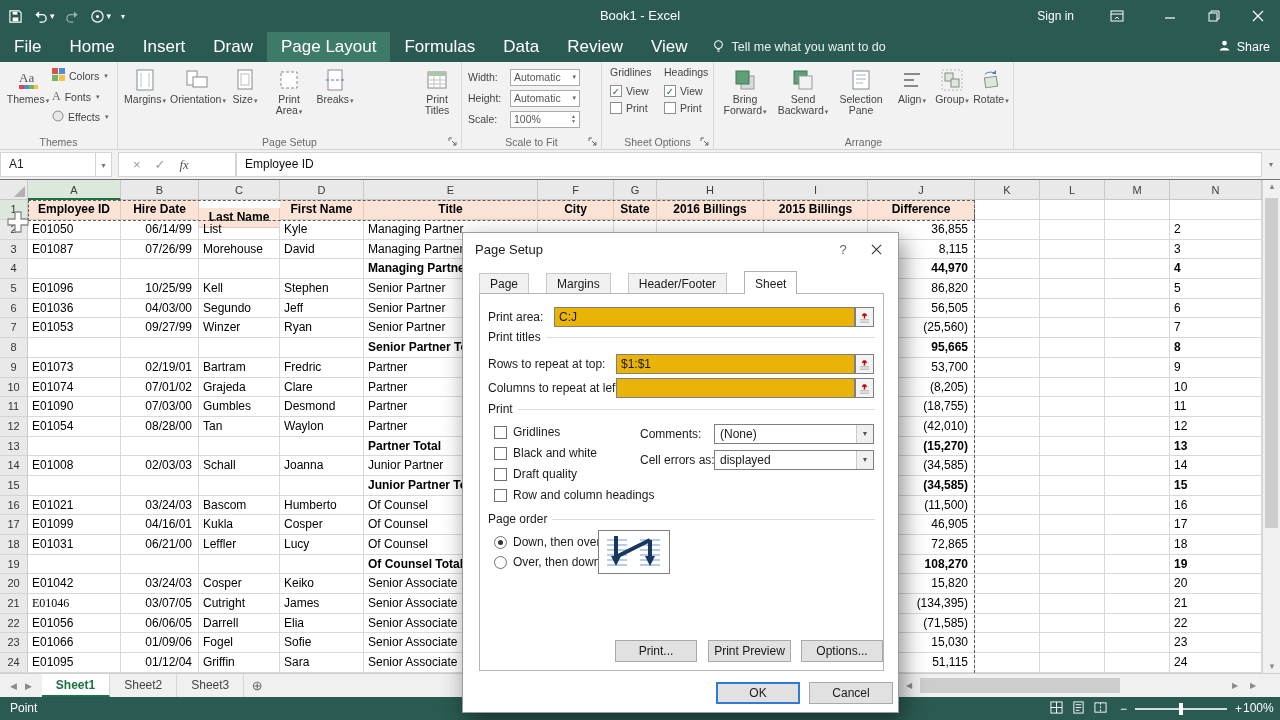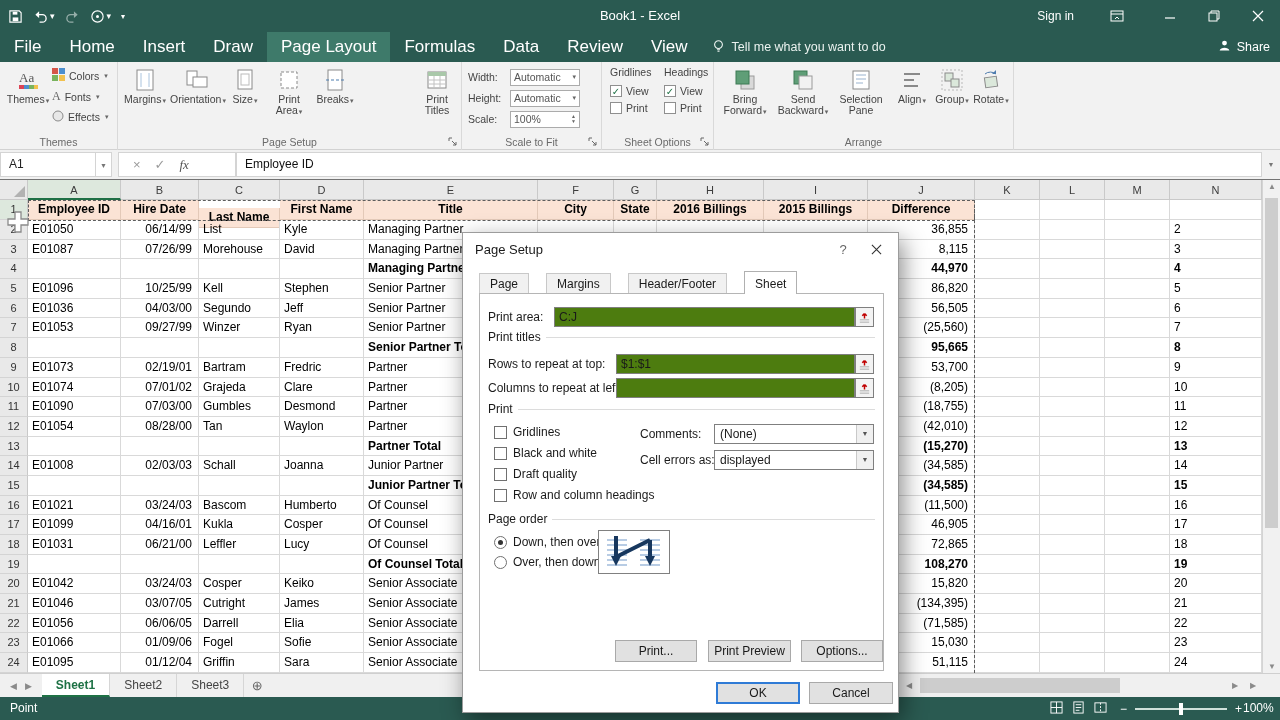--- a/index.html
+++ b/index.html
@@ -101,21 +101,21 @@
   
   .dialog{position:absolute;left:462px;top:232px;width:437px;height:481px;background:#fff;border:1px solid #9c9c9c;box-shadow:4px 8px 22px rgba(0,0,0,.45);z-index:100;font-size:12px;color:#1a1a1a;}
   .dlg-title{position:absolute;left:12px;top:9px;font-size:13px;}
   .dlg-help{position:absolute;right:46px;top:9px;color:#666;font-size:13px;width:18px;text-align:center;}
   .dlg-close{position:absolute;right:10px;top:7px;width:24px;height:18px;display:flex;align-items:center;justify-content:center;}
   .dlg-tabs{position:absolute;left:16px;top:39px;display:flex;align-items:flex-end;height:22px;}
   .dtab{padding:3px 10px 3px;border:1px solid #c8c8c8;border-bottom:none;background:#f1f1f1;margin-right:17px;font-size:12px;}
   .dtab.active{background:#fff;border-color:#b0b0b0;padding-top:5px;position:relative;z-index:3;}
   .dlg-box{position:absolute;left:16px;top:60px;width:405px;height:378px;border:1px solid #b5b5b5;background:#fff;z-index:1;}
   .lbl{position:absolute;white-space:nowrap;}
-  .field{position:absolute;height:20px;background:#4d7c0f;border:1px solid #7f7f7f;padding:2px 4px;font-size:12px;white-space:nowrap;}
+  .field{position:absolute;height:20px;background:#eab308;border:1px solid #7f7f7f;padding:2px 4px;font-size:12px;white-space:nowrap;}
   .collapse{position:absolute;width:19px;height:20px;background:#f3f3f3;border:1px solid #7f7f7f;display:flex;align-items:center;justify-content:center;}
   .grp{position:absolute;left:8px;right:8px;display:flex;align-items:center;}
   .grp .line{flex:1;height:1px;background:#dcdcdc;margin-left:5px;margin-top:1px;}
   .dchk{position:absolute;display:flex;align-items:center;gap:6px;height:16px;}
   .dchk .box{width:13px;height:13px;border:1px solid #707070;background:#fff;}
   .dsel{position:absolute;height:20px;background:#fff;border:1px solid #7f7f7f;display:flex;align-items:center;}
   .dsel .val{flex:1;padding:0 5px;white-space:nowrap;overflow:hidden;}
   .dsel .arr{width:17px;height:100%;background:#f0f0f0;border-left:1px solid #c9c9c9;text-align:center;font-size:7px;line-height:18px;color:#555;}
   .dradio{position:absolute;display:flex;align-items:center;gap:6px;height:16px;}
   .dradio .rb{width:13px;height:13px;border:1px solid #707070;border-radius:50%;background:#fff;position:relative;}
@@ -817,21 +817,21 @@
           <div class="cell a-right" style="width: 107px;"></div>
           <div class="cell a-right" style="width: 104px;"></div>
           <div class="cell a-right" style="width: 107px;">15,820</div>
           <div class="cell a-left" style="width: 65px;"></div>
           <div class="cell a-left" style="width: 65px;"></div>
           <div class="cell a-left" style="width: 65px;"></div>
           <div class="cell a-left" style="width: 92px;">20</div>
         </div>
         <div class="grow">
           <div class="gut">21</div>
-          <div class="cell a-left" style="width: 93px;">E01046</div>
+          <div class="cell a-left" style="width: 93px; font-family: Liberation Serif, serif;">E01046</div>
           <div class="cell a-right" style="width: 78px;">03/07/05</div>
           <div class="cell a-left" style="width: 81px;">Cutright</div>
           <div class="cell a-left" style="width: 84px;">James</div>
           <div class="cell a-left" style="width: 174px;">Senior Associate</div>
           <div class="cell a-left" style="width: 76px;"></div>
           <div class="cell a-left" style="width: 43px;"></div>
           <div class="cell a-right" style="width: 107px;"></div>
           <div class="cell a-right" style="width: 104px;"></div>
           <div class="cell a-right" style="width: 107px;">(134,395)</div>
           <div class="cell a-left" style="width: 65px;"></div>

